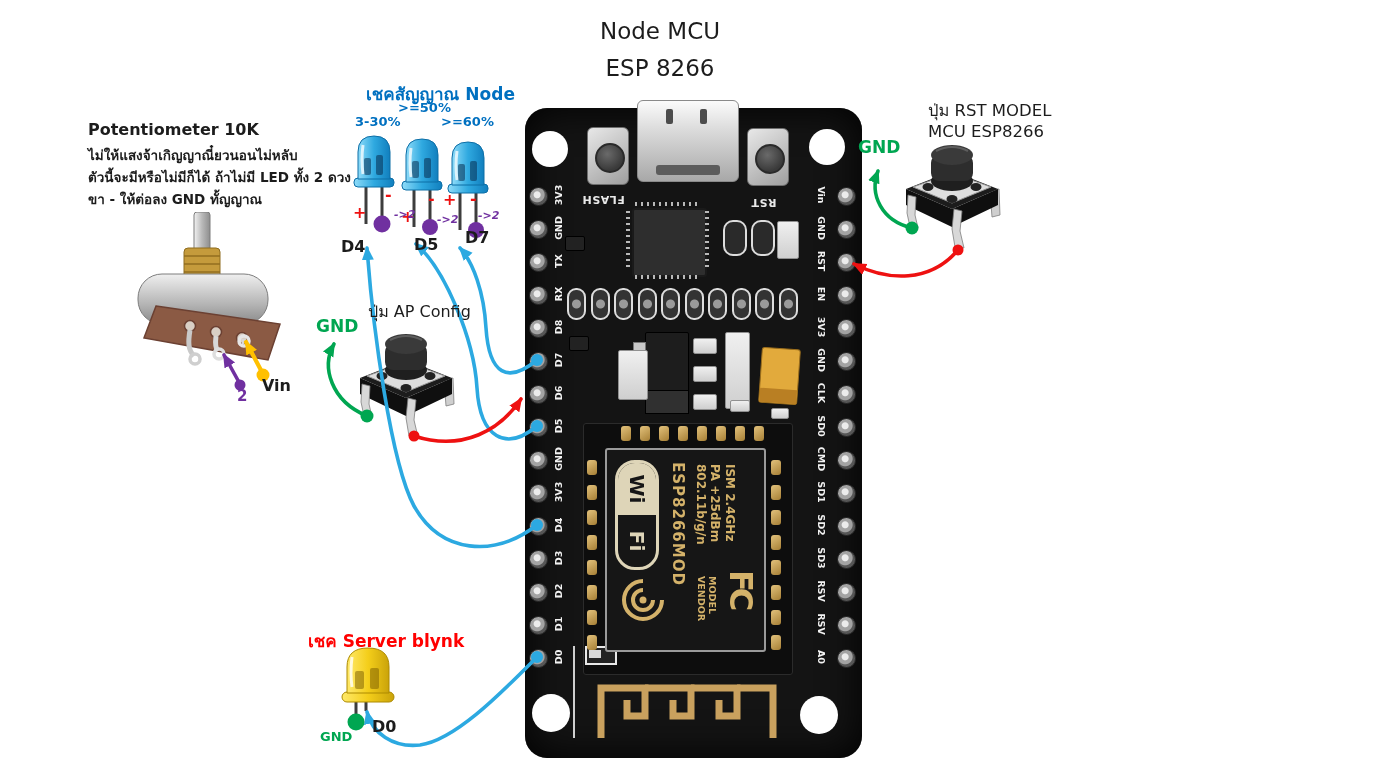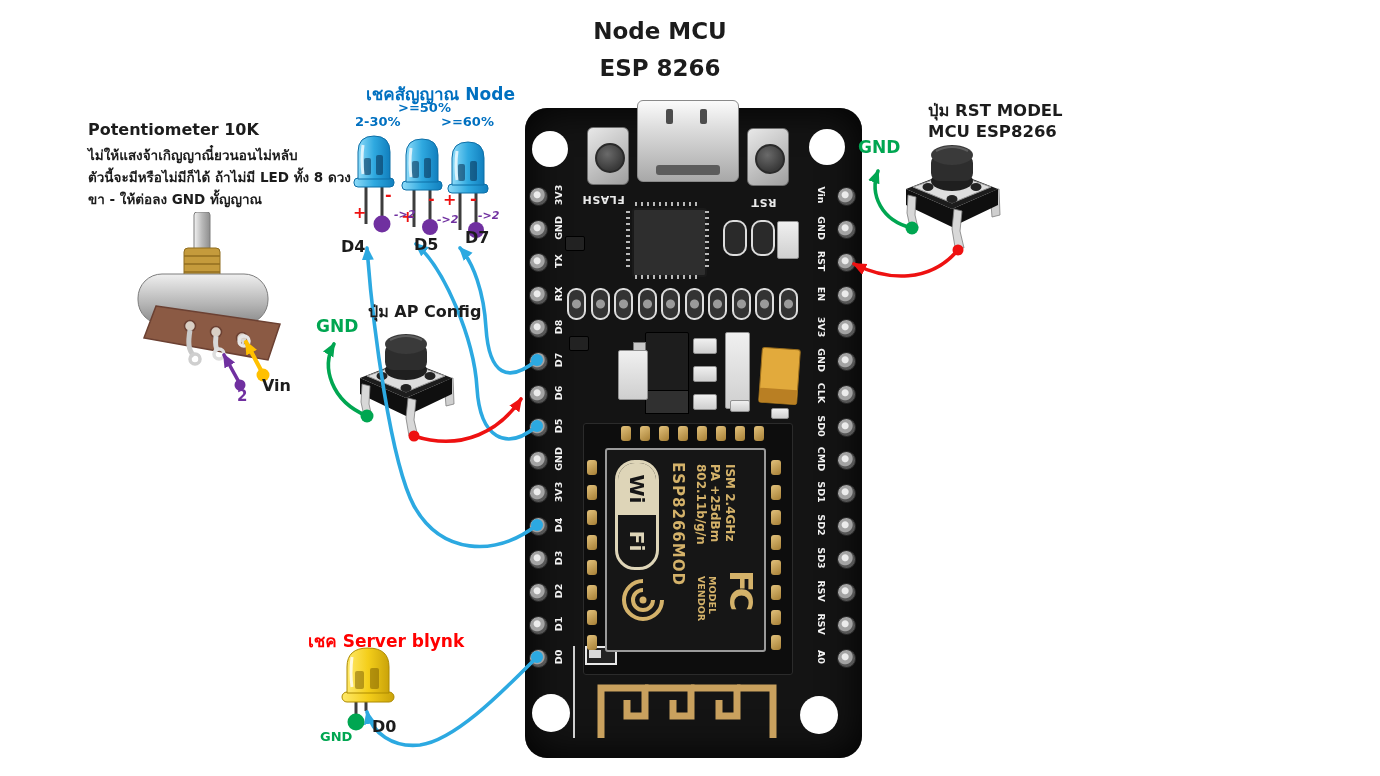--- a/index.html
+++ b/index.html
@@ -1,18 +1,18 @@
 <!DOCTYPE html>
 <html style="--wire-blue: #2CA9E1; --wire-red: #EE1111; --wire-green: #00A651; --accent-purple: #7030A0; --accent-yellow: #FFC000;"><head>
 <meta charset="utf-8">
 <style>
   html,body{margin:0;padding:0;background:#fff;}
   #canvas{position:relative;width:1380px;height:776px;background:#fff;overflow:hidden;
           font-family:"DejaVu Sans","Liberation Sans",sans-serif;}
-  .t{position:absolute;white-space:nowrap;color:#1c1c1c;z-index:60;font-weight:bold;}
+  .t{position:absolute;white-space:nowrap;color:#1c1c1c;z-index:60;}
   .c{text-align:center;}
   
   #board{position:absolute;left:525px;top:108px;width:337px;height:650px;background:#141414;
          border-radius:22px;z-index:10;box-shadow:inset 0 0 40px #000;}
   .hole{position:absolute;background:#fff;border-radius:50%;}
   .bbtn{position:absolute;width:40px;height:56px;background:linear-gradient(145deg,#e8e8e8,#9f9f9f);
         border:1px solid #6e6e6e;border-radius:6px;}
   .bbtn .cap{position:absolute;left:50%;top:50%;width:26px;height:26px;margin:-13px 0 0 -13px;
         border-radius:50%;background:radial-gradient(circle at 40% 35%,#6a6a6a,#3a3a3a 70%);
         border:2px solid #2a2a2a;}
@@ -66,21 +66,21 @@
 <body>
 
 <div id="canvas">
 
   <div class="t c" style="left:560px;top:18px;width:200px;font-size:23px;">Node MCU</div>
   <div class="t c" style="left:560px;top:55px;width:200px;font-size:23px;">ESP 8266</div>
 
   <div class="t" style="left:88px;top:120px;font-size:16px;font-weight:bold;">Potentiometer 10K</div>
   <div class="t" style="left:88px;top:144px;font-size:13.5px;font-weight:600;line-height:22px;">
     <div>ไม่ให้แสงจ้าเกิญญาณี๋ยวนอนไม่หลับ</div>
-    <div>ตัวนี้จะมีหรือไม่มีก็ได้ ถ้าไม่มี LED ทั้ง 8 ดวง</div>
+    <div>ตัวนี้จะมีหรือไม่มีก็ได้ ถ้าไม่มี LED ทั้ง 2 ดวง</div>
     <div>ขา -  ให้ต่อลง GND ทั้ญญาณ</div>
   </div>
 
   <svg class="gfx" style="left:118px;top:212px;" width="175" height="165" viewBox="0 0 175 165">
     <defs>
       <linearGradient id="silv" x1="0" y1="0" x2="1" y2="0">
         <stop offset="0" stop-color="#f2f2f2"></stop>
           <stop offset=".5" stop-color="#b9b9b9"></stop>
           <stop offset="1" stop-color="#8e8e8e"></stop>
       </linearGradient>
@@ -106,21 +106,21 @@
     <circle cx="77" cy="147" r="5" fill="none" stroke="#cfcfcf" stroke-width="3.5"></circle>
     <circle cx="101" cy="142" r="5" fill="none" stroke="#dedede" stroke-width="3.5"></circle>
     <circle cx="126" cy="129" r="5" fill="none" stroke="#e6e6e6" stroke-width="3.5"></circle>
   </svg>
 
   <div class="t" style="left:237px;top:387px;font-size:15px;font-weight:bold;color:#7030A0;">2</div>
   <div class="t" style="left:262px;top:376px;font-size:16px;font-weight:bold;">Vin</div>
 
   <div class="t" style="left:366px;top:80px;font-size:17px;font-weight:bold;color:#0070C0;">เชคสัญญาณ Node</div>
 
-  <div class="t" style="left:355px;top:114px;font-size:13px;font-weight:bold;color:#0070C0;">2-30%</div>
+  <div class="t" style="left:355px;top:114px;font-size:13px;font-weight:bold;color:#0070C0;">3-30%</div>
   <div class="t" style="left:398px;top:100px;font-size:13px;font-weight:bold;color:#0070C0;">&gt;=50%</div>
   <div class="t" style="left:441px;top:114px;font-size:13px;font-weight:bold;color:#0070C0;">&gt;=60%</div>
 
   <svg class="gfx" style="left:352px;top:132px" width="44" height="96">
       <use href="#led-blue"></use>
     </svg>
   <svg class="gfx" style="left:400px;top:135px" width="44" height="96">
       <use href="#led-blue"></use>
     </svg>
   <svg class="gfx" style="left:446px;top:138px" width="44" height="96">

